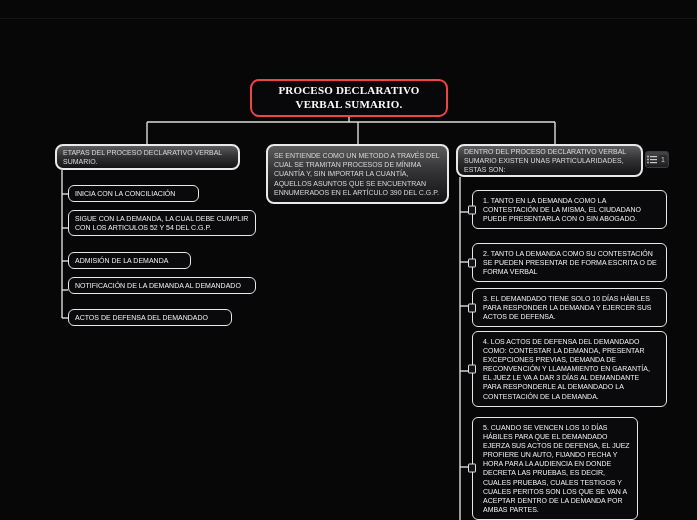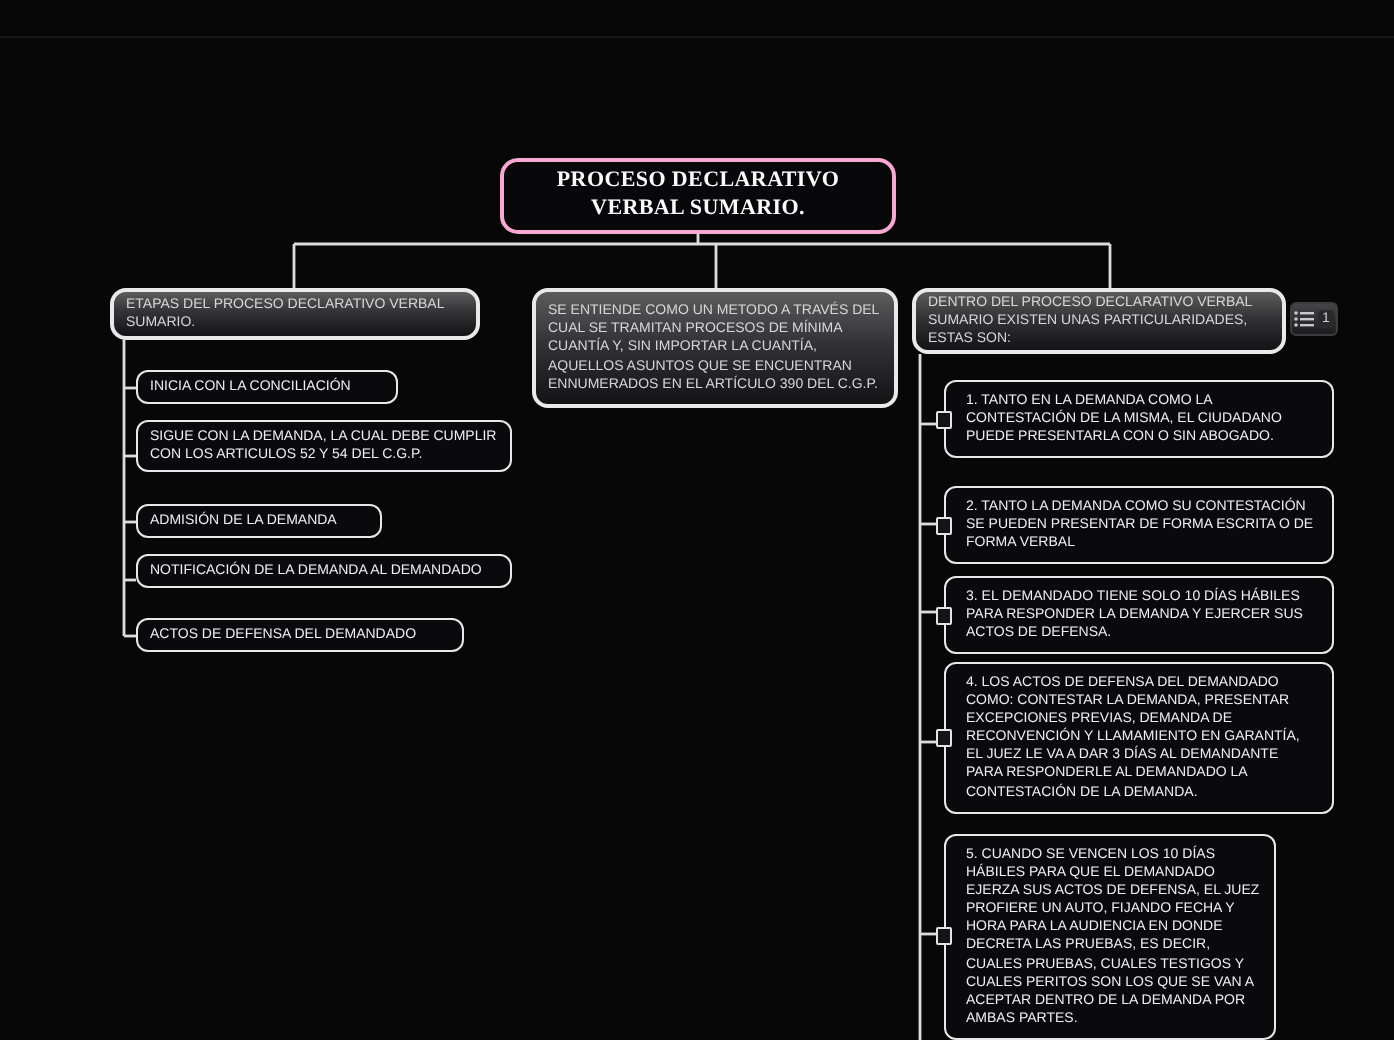--- a/index.html
+++ b/index.html
@@ -14,21 +14,21 @@
   .topbar-divider { position:absolute; left:0; top:18px; width:697px; height:1px; background:#151517; }
 
   svg.connectors { position:absolute; left:0; top:0; width:697px; height:520px; pointer-events:none; }
   svg.connectors line { stroke:#dcdcdc; stroke-width:1.4; }
 
   .node { position:absolute; color:#efefef; }
 
   .root-node {
     left:250px; top:79px; width:198px; height:38px;
     background:#08080a;
-    border:2px solid #f9a8d4;
+    border:2px solid #ef4444;
     border-radius:9px;
     display:flex; align-items:center; justify-content:center;
     text-align:center;
     font-family:"Liberation Serif", serif;
     font-weight:bold; font-size:11px; line-height:1.25;
     color:#fafafa; letter-spacing:0.2px;
     padding:2px 10px;
   }
 
   .branch-heading {

